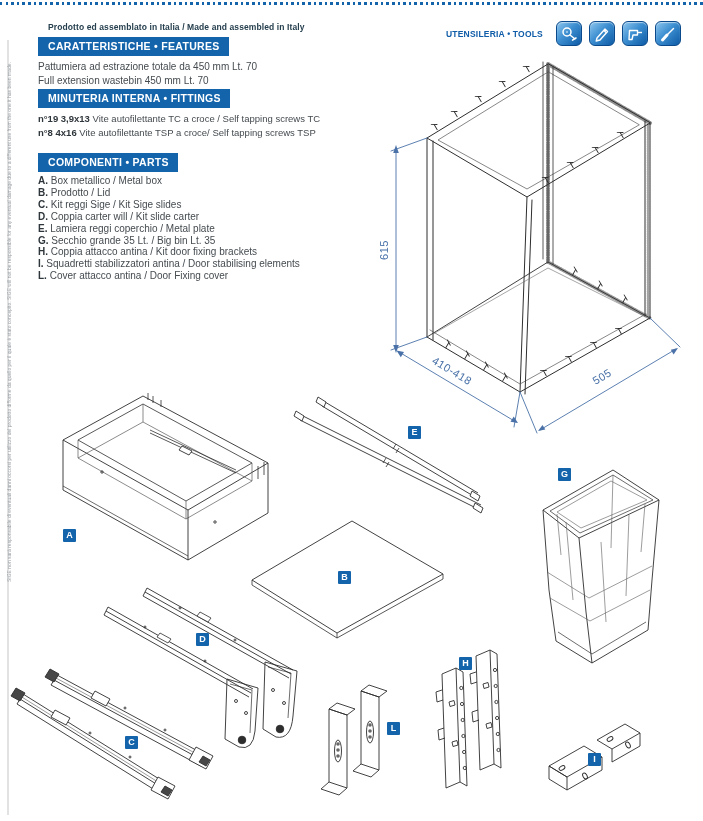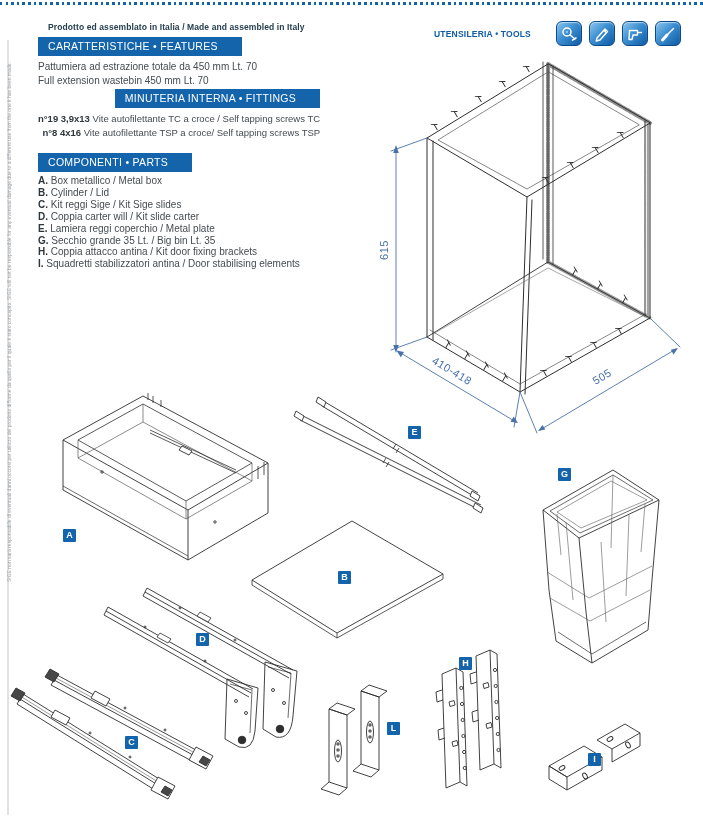--- a/index.html
+++ b/index.html
@@ -10,34 +10,34 @@
   .dots{position:absolute;top:2px;left:0;width:703px;height:3px;
     background-image:repeating-linear-gradient(90deg,#1464ab 0 2.5px,transparent 2.5px 5.6px);}
   .made-in{position:absolute;left:48px;top:22px;font-size:8.5px;font-weight:bold;color:#27404f;letter-spacing:.1px;}
   .edge-rule{position:absolute;left:7px;top:40px;bottom:6px;width:2px;background:#e2e2e2;}
   .side-note{
     position:absolute;left:6px;top:30px;height:552px;width:13px;
     writing-mode:vertical-rl;transform:rotate(180deg);
     font-size:5px;line-height:6px;color:#9aa0a6;white-space:nowrap;overflow:hidden;letter-spacing:0;
   }
   .tools{position:absolute;top:21px;right:22px;display:flex;align-items:center;gap:7px;}
-  .tools-label{font-size:8.5px;font-weight:bold;color:#0f5ca8;letter-spacing:.2px;margin-right:18px;}
+  .tools-label{font-size:8.5px;font-weight:bold;color:#0f5ca8;letter-spacing:.2px;margin-right:6px;}
   .tool-icon{
     width:26px;height:25px;border-radius:6px;border:1px solid #0a4a8c;box-sizing:border-box;
     background:linear-gradient(135deg,#8ec6ee 0%,#3d8fd1 45%,#0d5aa5 100%);
     box-shadow:inset 0 1px 1px rgba(255,255,255,.55);
     display:flex;align-items:center;justify-content:center;
   }
   .tool-icon svg{display:block;}
   .sec{position:absolute;left:38px;}
   .sec-features{top:36px;}
-  .sec-fittings{top:88px;text-align:right;}
+  .sec-fittings{top:88px;}
   .sec-parts{top:152px;}
-  .bar{display:inline-block;background:#1464ab;color:#fff;font-weight:normal;font-size:10.5px;
-    letter-spacing:.3px;padding:3px 24px 4px 10px;}
+  .bar{display:inline-block;background:#1464ab;color:#fff;font-weight:bold;font-size:10.5px;
+    letter-spacing:.3px;padding:3px 9px 4px 10px;}
   .feat-lines{margin-top:4px;font-size:10px;line-height:14px;color:#454b50;}
   .fit-rows{margin-top:4px;font-size:9.5px;line-height:14px;color:#454b50;}
   .fit-rows b,.part-rows b{color:#2f363b;}
   .part-rows{margin-top:3px;font-size:10px;line-height:11.9px;color:#454b50;}
   .art{position:absolute;left:0;top:0;pointer-events:none;}
   .chip{
     position:absolute;width:13px;height:13px;background:#1464ab;color:#fff;
     font-size:9px;font-weight:bold;display:flex;align-items:center;justify-content:center;
     border-radius:1px;line-height:13px;
   }
@@ -97,27 +97,28 @@
     <div class="fit-rows">
       <div><b>n°19 3,9x13</b> <span>Vite autofilettante TC a croce / Self tapping screws TC</span></div>
       <div><b>n°8 4x16</b> <span>Vite autofilettante TSP a croce/ Self tapping screws TSP</span></div>
     </div>
   </div>
 
   <div class="sec sec-parts">
     <div class="bar">COMPONENTI • PARTS</div>
     <div class="part-rows">
       <div><b>A.</b> <span>Box metallico / Metal box</span></div>
-      <div><b>B.</b> <span>Cylinder / Lid</span></div>
+      <div><b>B.</b> <span>Prodotto / Lid</span></div>
       <div><b>C.</b> <span>Kit reggi Sige / Kit Sige slides</span></div>
       <div><b>D.</b> <span>Coppia carter will / Kit slide carter</span></div>
       <div><b>E.</b> <span>Lamiera reggi coperchio / Metal plate</span></div>
       <div><b>G.</b> <span>Secchio grande 35 Lt. / Big bin Lt. 35</span></div>
       <div><b>H.</b> <span>Coppia attacco antina / Kit door fixing brackets</span></div>
       <div><b>I.</b> <span>Squadretti stabilizzatori antina / Door stabilising elements</span></div>
+      <div><b>L.</b> <span>Cover attacco antina / Door Fixing cover</span></div>
     </div>
   </div>
 
   <svg class="art" width="703" height="821" viewBox="0 0 703 821">
     <defs>
       <g id="scr" stroke="#2e2e2e" stroke-width="0.9" fill="none" stroke-linecap="round">
         <line x1="0" y1="-1.5" x2="0" y2="-7.5"></line>
           <line x1="-2.6" y1="-9" x2="2.6" y2="-6"></line>
       </g>
     </defs>

